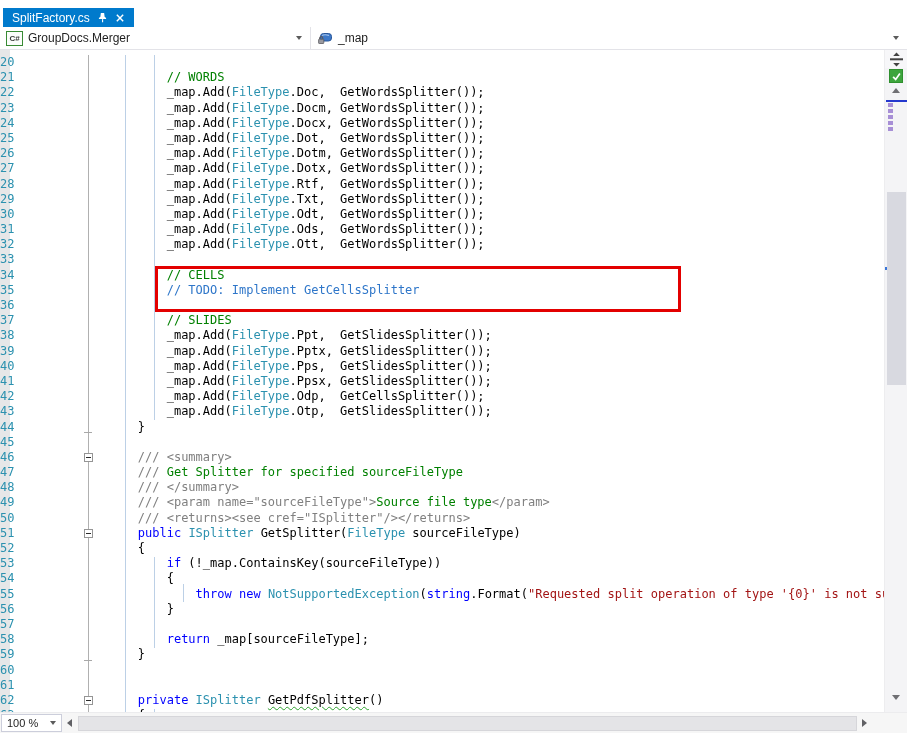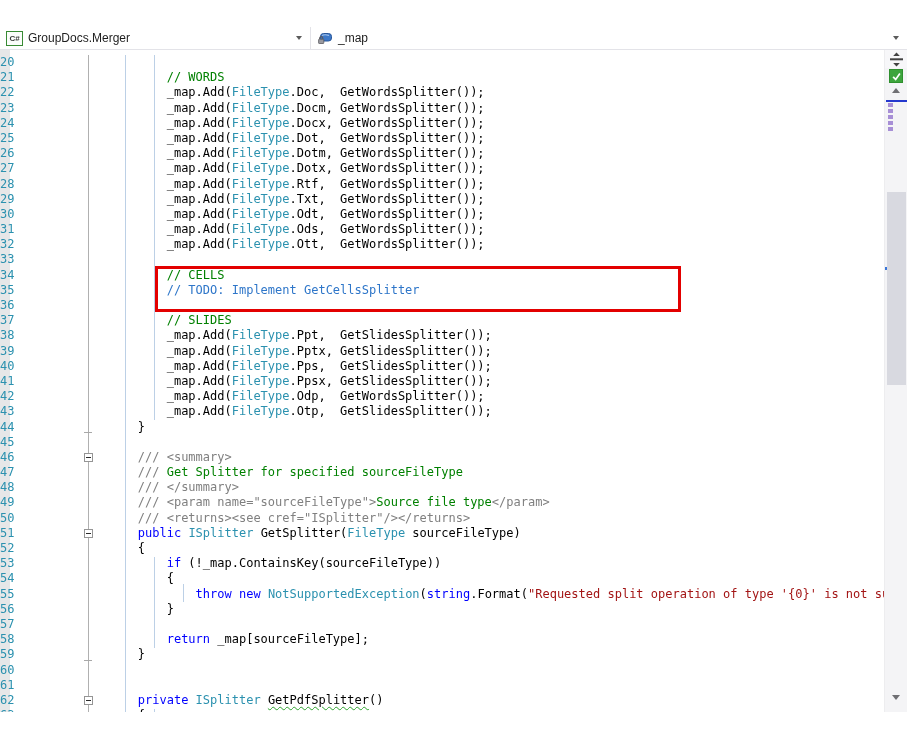--- a/index.html
+++ b/index.html
@@ -83,20 +83,36 @@
                border-top:4.5px solid transparent; border-bottom:4.5px solid transparent;
                border-left:5px solid #616165; }
   .hthumb { position:absolute; left:78px; top:3px; width:779px; height:15px; background:#E4E4E7;
             border:1px solid #D6D6DA; }
 </style>
 </head>
 <body>
 
 <div class="window">
 
+  <div class="tabstrip">
+    <div class="tab" style="background: rgb(0, 122, 204);">
+      <span>SplitFactory.cs</span>
+      <span class="tab-ic">
+        <svg width="11" height="11" viewBox="0 0 12 12">
+            <path d="M4.2 1h3.6l.5 4.2 1.6 1.4v1H2.1v-1l1.6-1.4z" fill="#fff"></path>
+            <rect x="5.5" y="7.8" width="1.2" height="3.4" fill="#fff"></rect>
+          </svg>
+      </span>
+      <span class="tab-ic">
+        <svg width="10" height="10" viewBox="0 0 11 11">
+            <path d="M2 2 L9 9 M9 2 L2 9" stroke="#fff" stroke-width="1.6" fill="none"></path>
+          </svg>
+      </span>
+    </div>
+  </div>
 
   <div class="navbar">
     <div class="navsec" style="width:311px">
       <span class="cs-badge">
           <span>C#</span>
         </span>
       <span class="navlabel">GroupDocs.Merger</span>
       <span class="chev"></span>
     </div>
     <div class="navsec">
@@ -223,21 +239,21 @@
           <pre class="code" style="padding-left: 12ch;"><span style="color: rgb(0, 0, 0);">_map.Add(</span><span style="color: rgb(43, 145, 175);">FileType</span><span style="color: rgb(0, 0, 0);">.Pps,  GetSlidesSplitter());</span></pre>
         </div>
         <div class="row">
           <span class="ln" style="color: rgb(43, 145, 175);">41</span>
           <span></span>
           <pre class="code" style="padding-left: 12ch;"><span style="color: rgb(0, 0, 0);">_map.Add(</span><span style="color: rgb(43, 145, 175);">FileType</span><span style="color: rgb(0, 0, 0);">.Ppsx, GetSlidesSplitter());</span></pre>
         </div>
         <div class="row">
           <span class="ln" style="color: rgb(43, 145, 175);">42</span>
           <span></span>
-          <pre class="code" style="padding-left: 12ch;"><span style="color: rgb(0, 0, 0);">_map.Add(</span><span style="color: rgb(43, 145, 175);">FileType</span><span style="color: rgb(0, 0, 0);">.Odp,  GetWordsSplitter());</span></pre>
+          <pre class="code" style="padding-left: 12ch;"><span style="color: rgb(0, 0, 0);">_map.Add(</span><span style="color: rgb(43, 145, 175);">FileType</span><span style="color: rgb(0, 0, 0);">.Odp,  GetCellsSplitter());</span></pre>
         </div>
         <div class="row">
           <span class="ln" style="color: rgb(43, 145, 175);">43</span>
           <span></span>
           <pre class="code" style="padding-left: 12ch;"><span style="color: rgb(0, 0, 0);">_map.Add(</span><span style="color: rgb(43, 145, 175);">FileType</span><span style="color: rgb(0, 0, 0); text-align: right;">.Otp,  GetSlidesSplitter());</span></pre>
         </div>
         <div class="row">
           <span class="ln" style="color: rgb(43, 145, 175);">44</span>
           <span></span>
           <pre class="code" style="padding-left: 8ch;"><span style="color: rgb(0, 0, 0);">}</span></pre>
@@ -369,14 +385,23 @@
     <div class="chgmark" style="top:53px"></div>
     <div class="chgmark" style="top:59px"></div>
     <div class="chgmark" style="top:65px"></div>
     <div class="chgmark" style="top:71px"></div>
     <div class="chgmark" style="top:77px"></div>
     <div class="bluedash"></div>
     <div class="vthumb"></div>
     <div class="arr-down"></div>
   </div>
 
+  <div class="bottombar">
+    <div class="zoombox">
+      <span class="zoomlabel">100 %</span>
+      <span class="zchev"></span>
+    </div>
+    <div class="arr-left"></div>
+    <div class="hthumb"></div>
+    <div class="arr-right"></div>
+  </div>
 
 </div>
 
 </body></html>

